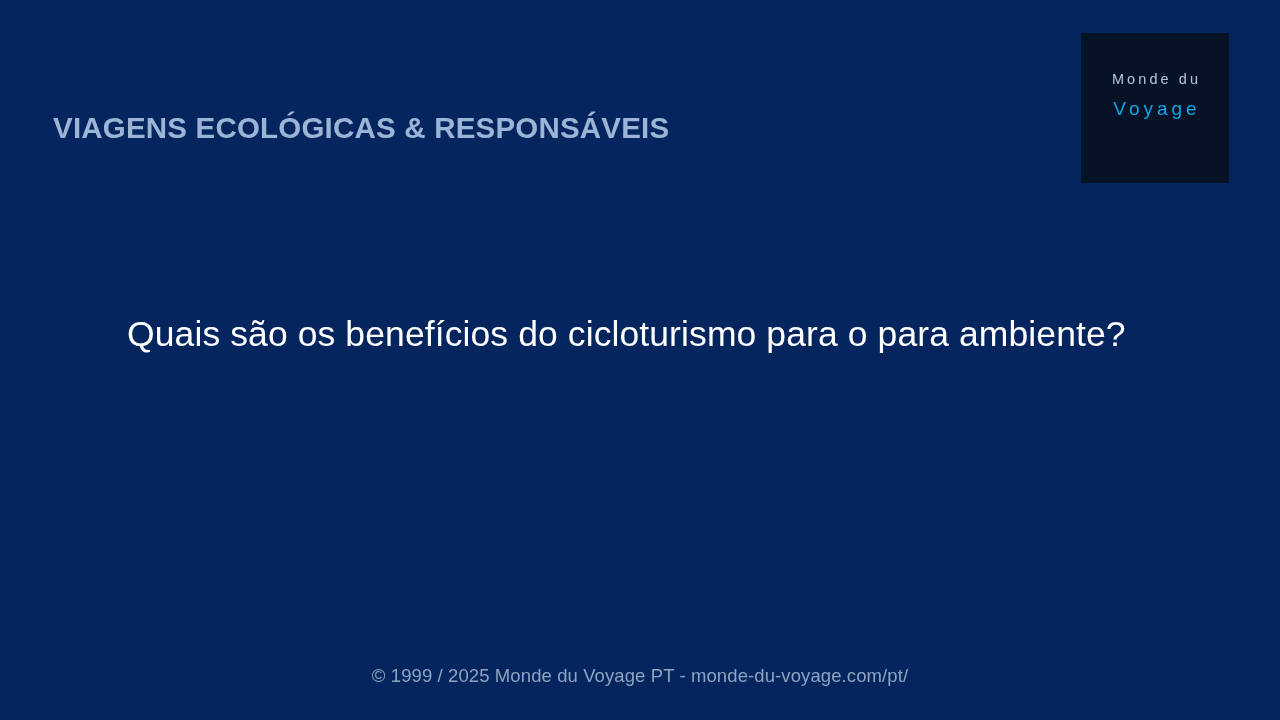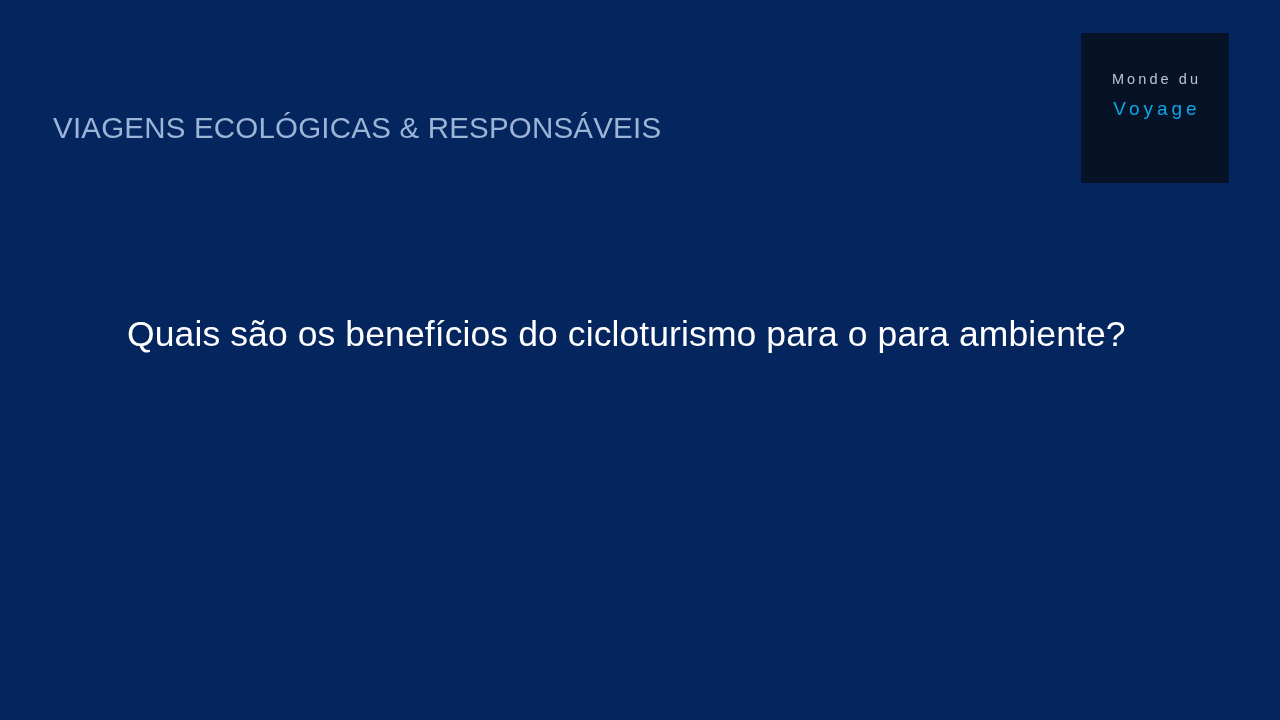--- a/index.html
+++ b/index.html
@@ -26,21 +26,21 @@
   
   #page-title {
     position: absolute;
     left: 53px;
     top: 88px;
     font-size: 29.5px;
     line-height: 40px;
     letter-spacing: 0.2px;
     color: #9cb4d6;
     white-space: nowrap;
-    font-weight: 400;
+    font-weight: 700;
   }
 
   
   #brand-logo {
     position: absolute;
     left: 1081px;
     top: 33px;
     width: 148px;
     height: 150px;
     background: #061326;
@@ -106,14 +106,15 @@
 
   <h1 id="page-title">VIAGENS ECOLÓGICAS &amp; RESPONSÁVEIS</h1>
 
   <div id="brand-logo">
     <span class="brand-line-1">Monde du</span>
     <span class="brand-line-2">Voyage</span>
   </div>
 
   <div id="question-text">Quais são os benefícios do cicloturismo para o para ambiente?</div>
 
+  <div id="footer-copyright">© 1999 / 2025 Monde du Voyage PT - monde-du-voyage.com/pt/</div>
 
 </div>
 
 </body></html>

